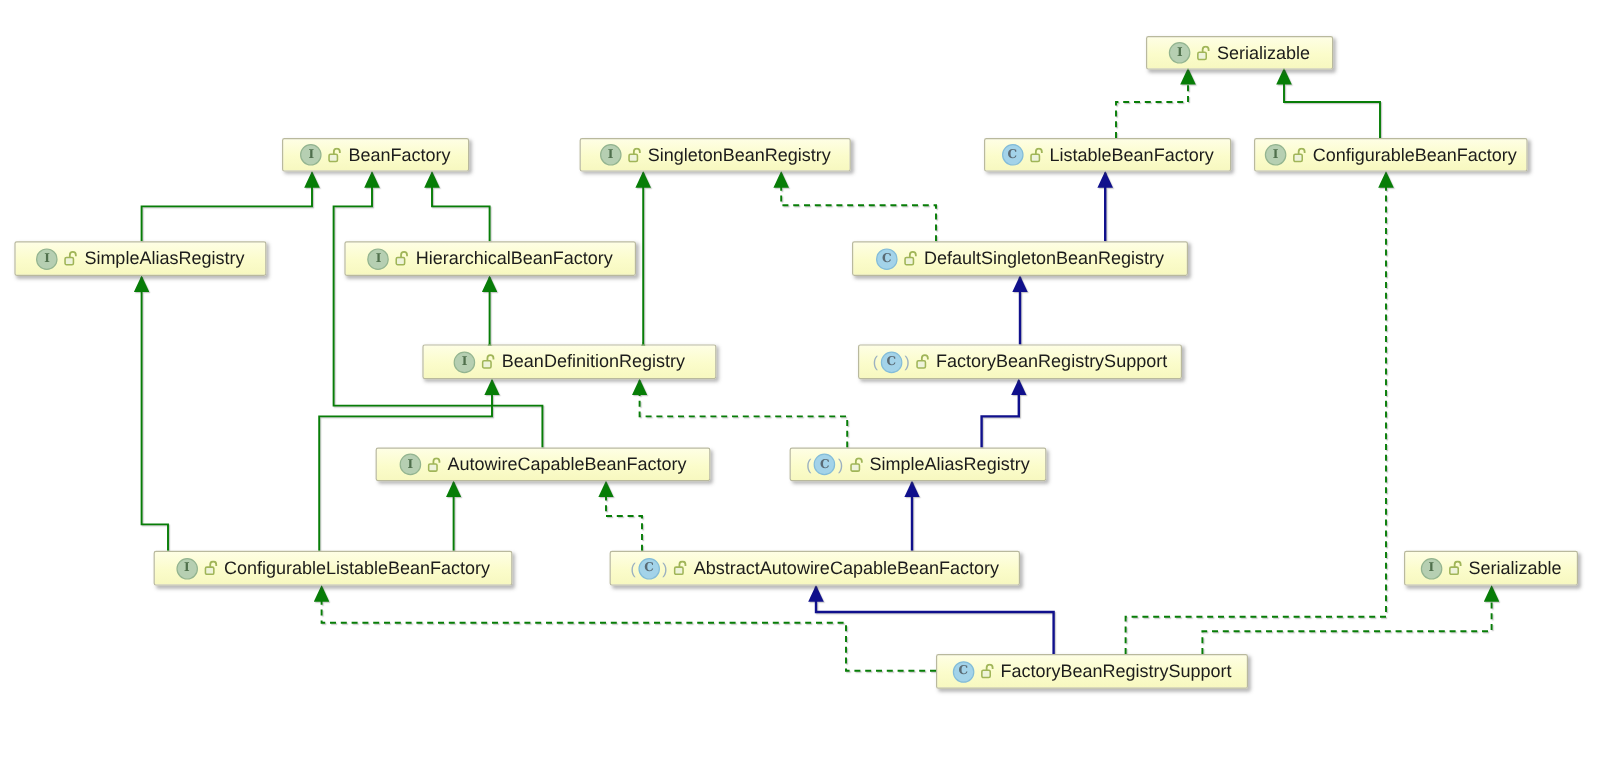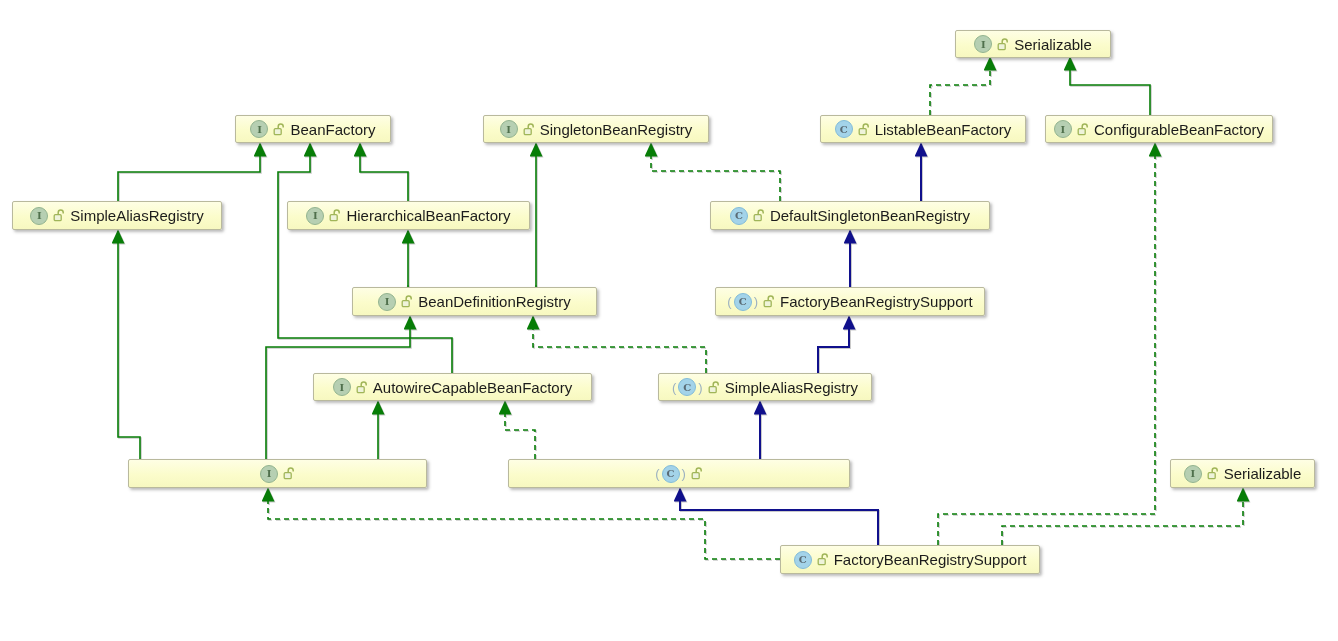--- a/index.html
+++ b/index.html
@@ -182,29 +182,31 @@
           <rect x="1.2" y="5.6" width="7" height="6" rx="1.2" fill="#eef3da" stroke="#a0b558" stroke-width="1.3"></rect>
         </svg>
         <span class="label">SimpleAliasRegistry</span>
       </div>
       <div class="node" style="left: 128px; top: 459px; width: 299px; height: 29px;">
         <span class="kind-icon kind-interface">I</span>
         <svg width="12" height="13" viewBox="0 0 12 13" class="lock">
           <path d="M5.2 5.6 V3.4 a2.5 2.5 0 0 1 5 0 V4.6" fill="none" stroke="#a0b558" stroke-width="1.5"></path>
           <rect x="1.2" y="5.6" width="7" height="6" rx="1.2" fill="#eef3da" stroke="#a0b558" stroke-width="1.3"></rect>
         </svg>
+        <span class="label">ConfigurableListableBeanFactory</span>
       </div>
       <div class="node" style="left: 508px; top: 459px; width: 342px; height: 29px;">
         <span class="paren l">(</span>
         <span class="kind-icon kind-class">C</span>
         <span class="paren r">)</span>
         <svg width="12" height="13" viewBox="0 0 12 13" class="lock">
           <path d="M5.2 5.6 V3.4 a2.5 2.5 0 0 1 5 0 V4.6" fill="none" stroke="#a0b558" stroke-width="1.5"></path>
           <rect x="1.2" y="5.6" width="7" height="6" rx="1.2" fill="#eef3da" stroke="#a0b558" stroke-width="1.3"></rect>
         </svg>
+        <span class="label">AbstractAutowireCapableBeanFactory</span>
       </div>
       <div class="node" style="left: 1170px; top: 459px; width: 145px; height: 29px;">
         <span class="kind-icon kind-interface">I</span>
         <svg width="12" height="13" viewBox="0 0 12 13" class="lock">
           <path d="M5.2 5.6 V3.4 a2.5 2.5 0 0 1 5 0 V4.6" fill="none" stroke="#a0b558" stroke-width="1.5"></path>
           <rect x="1.2" y="5.6" width="7" height="6" rx="1.2" fill="#eef3da" stroke="#a0b558" stroke-width="1.3"></rect>
         </svg>
         <span class="label">Serializable</span>
       </div>
       <div class="node" style="left: 780px; top: 545px; width: 260px; height: 29px;">

